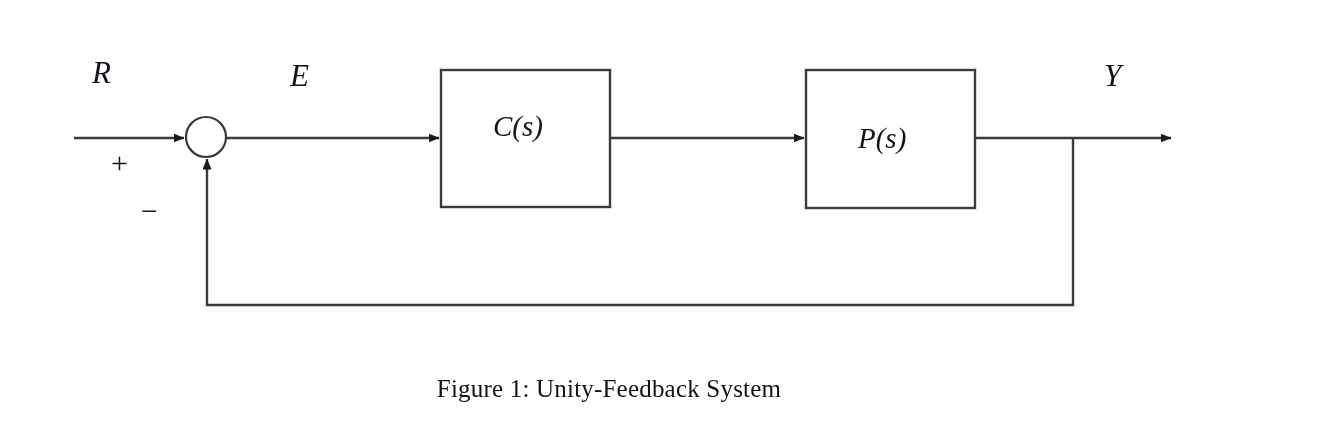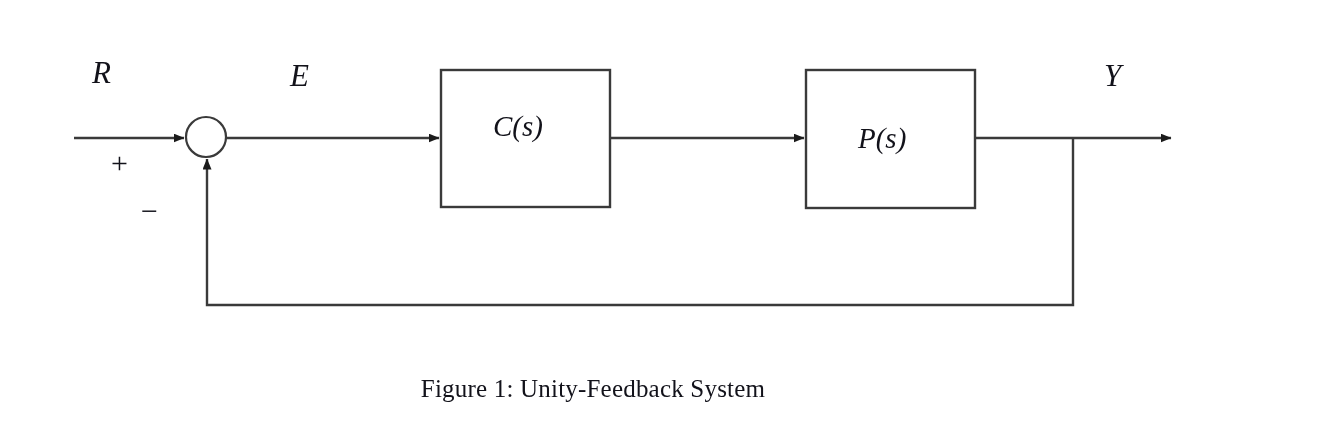--- a/index.html
+++ b/index.html
@@ -47,21 +47,21 @@
     font-family: "Liberation Serif", "DejaVu Serif", serif;
     font-style: normal;
     color: #12121a;
     white-space: nowrap;
     line-height: 1;
   }
   .sign-plus { font-size: 30px; }
   .sign-minus { font-size: 30px; }
   #figure-caption {
     position: absolute;
-    left: 0;
+    left: 16px;
     top: 375px;
     width: 1186px;
     text-align: center;
     font-family: "Liberation Serif", "DejaVu Serif", serif;
     font-size: 25px;
     color: #12121a;
     letter-spacing: 0.2px;
   }
 </style>
 </head>

